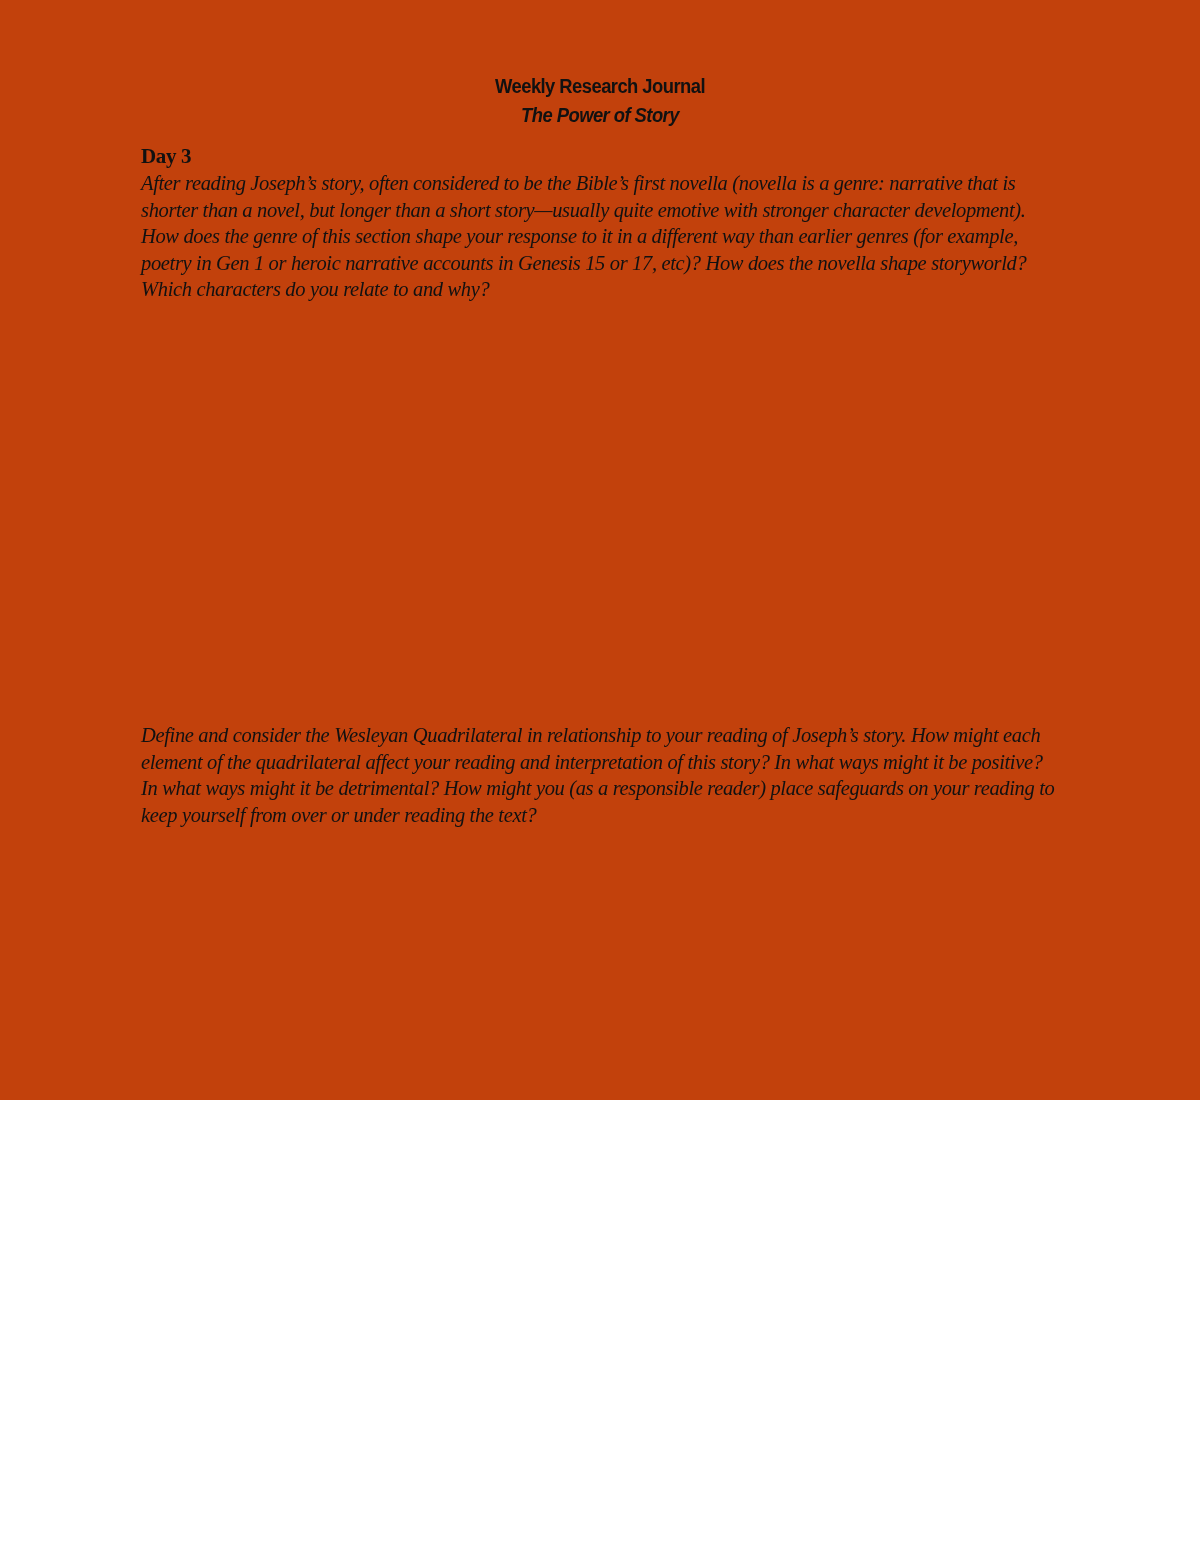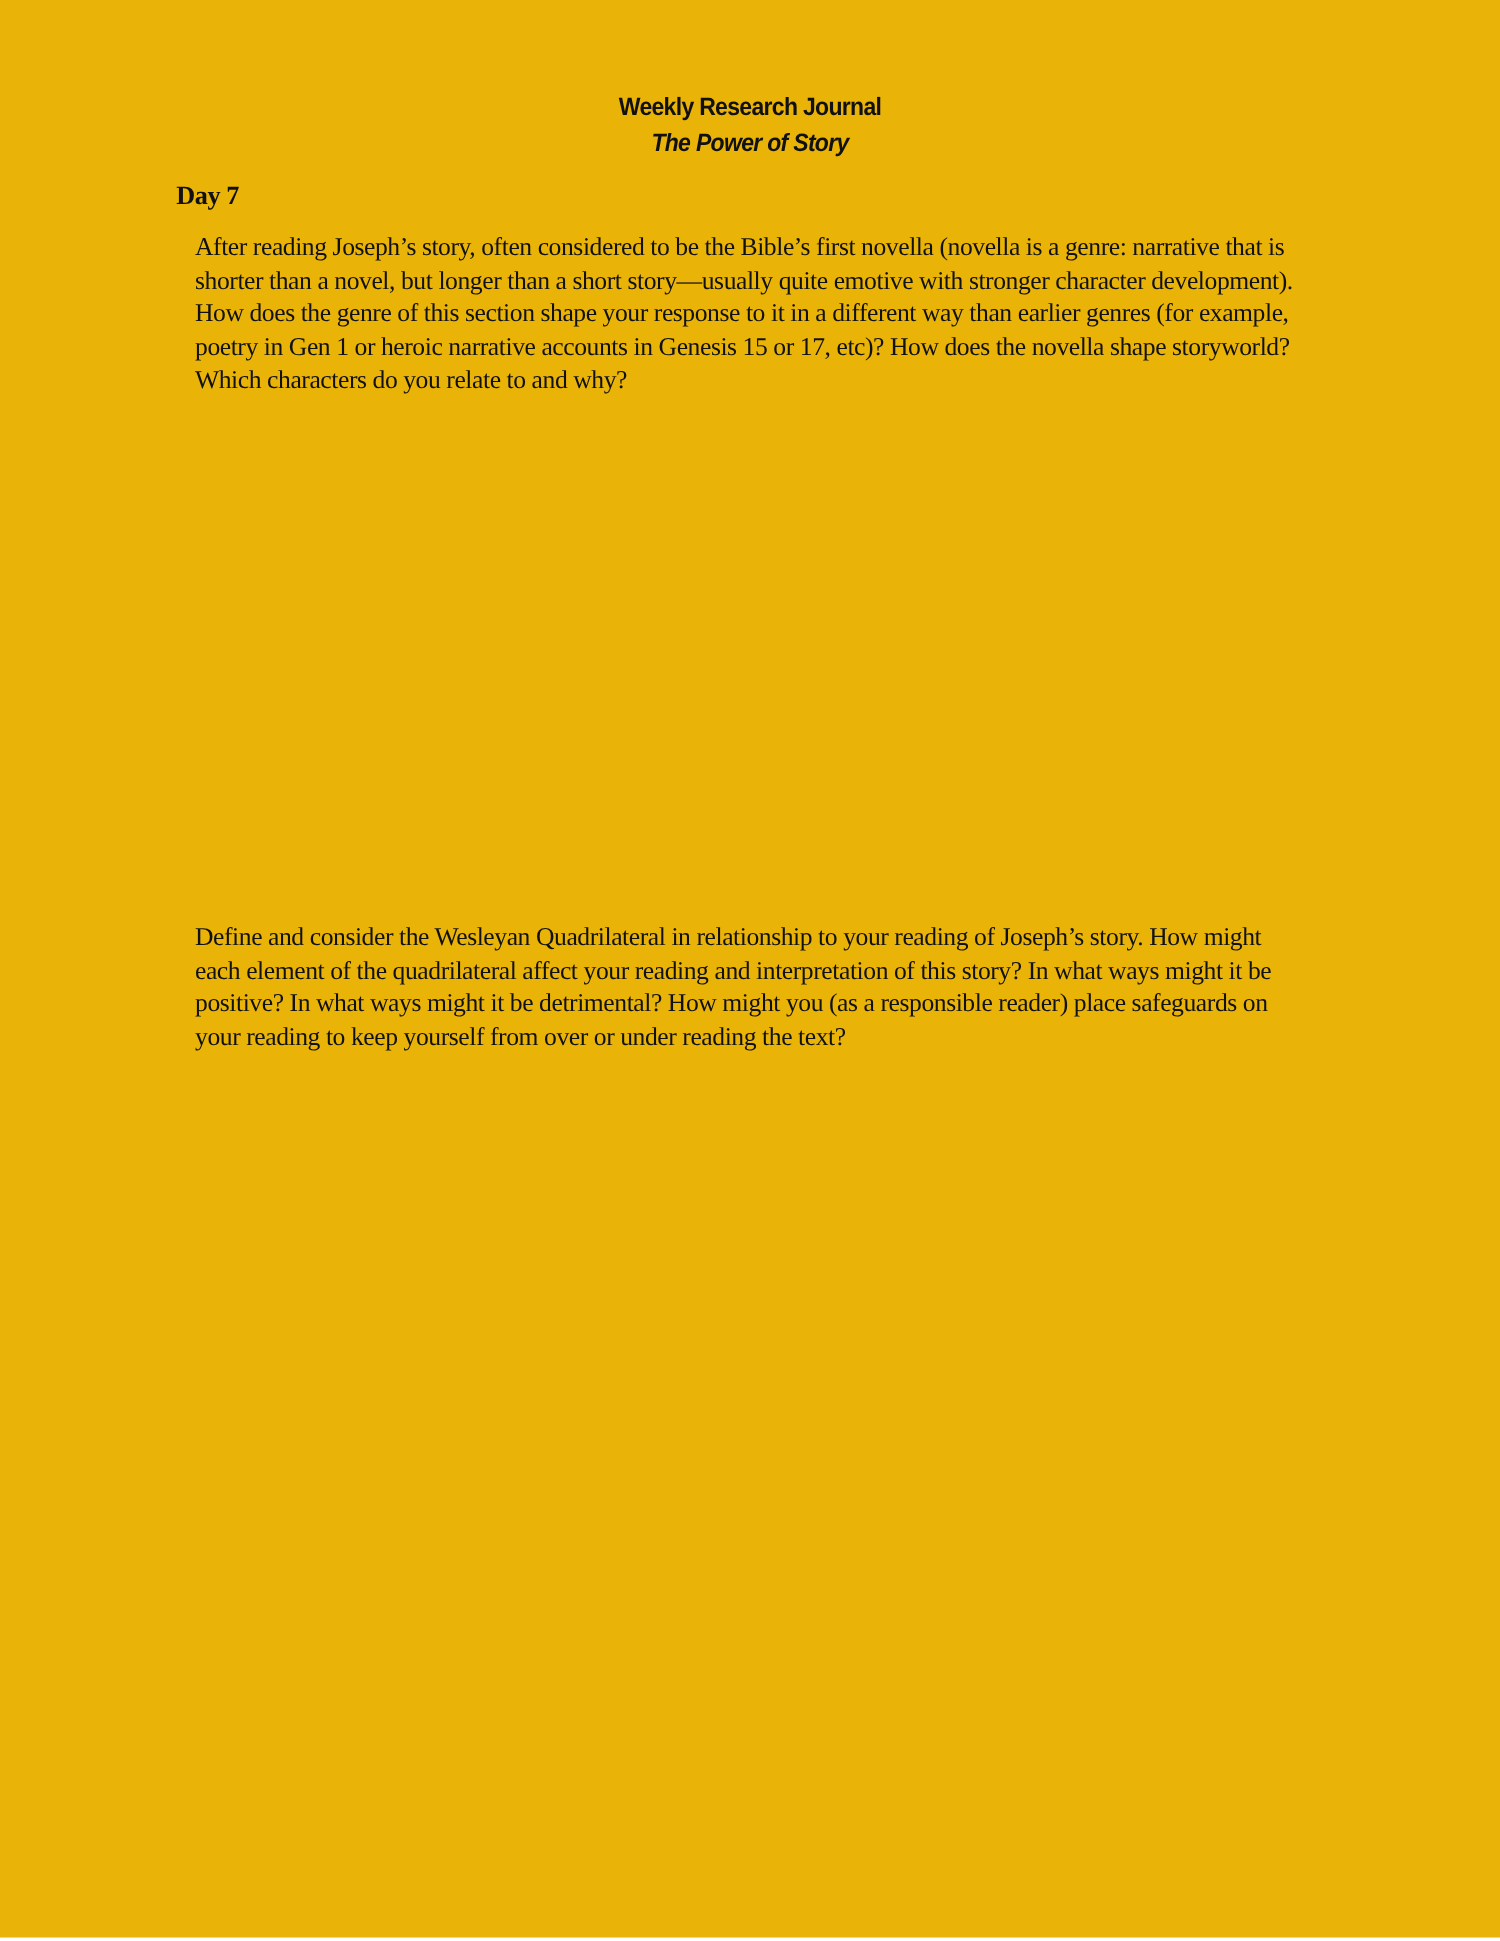--- a/index.html
+++ b/index.html
@@ -11,22 +11,22 @@
       width: 1200px;
       height: 1553px;
       position: relative;
       overflow: hidden;
       color: #111111;
     }
     .page {
       position: absolute;
       left: 0; top: 0;
       width: 1200px;
-      height: 1550px;
-      background: #eab308;
+      height: 1100px;
+      background: #c2410c;
     }
     .header {
       position: absolute;
       left: 0;
       top: 72px;
       width: 1200px;
       text-align: center;
       font-family: "Liberation Sans", "DejaVu Sans", sans-serif;
     }
     .title {
@@ -53,32 +53,32 @@
       line-height: 26.5px;
       letter-spacing: -0.35px;
     }
     .day-heading {
       font-weight: bold;
       font-size: 21px;
       line-height: 28px;
     }
     .section-1 { top: 142px; }
     .section-2 { top: 722px; }
-    .prompt { margin: 15px; }
+    .prompt { margin: 0; font-style: italic; }
   </style>
 </head>
 <body>
 
 <div class="page">
   <div class="header">
     <div class="title">Weekly Research Journal</div>
     <div class="subtitle">The Power of Story</div>
   </div>
 
   <div class="section section-1">
-    <div class="day-heading">Day 7</div>
+    <div class="day-heading">Day 3</div>
     <p class="prompt">After reading Joseph’s story, often considered to be the Bible’s first novella (novella is a genre: narrative that is shorter than a novel, but longer than a short story—usually quite emotive with stronger character development). How does the genre of this section shape your response to it in a different way than earlier genres (for example, poetry in Gen 1 or heroic narrative accounts in Genesis 15 or 17, etc)? How does the novella shape storyworld? Which characters do you relate to and why?</p>
   </div>
 
   <div class="section section-2">
     <p class="prompt">Define and consider the Wesleyan Quadrilateral in relationship to your reading of Joseph’s story. How might each element of the quadrilateral affect your reading and interpretation of this story? In what ways might it be positive? In what ways might it be detrimental? How might you (as a responsible reader) place safeguards on your reading to keep yourself from over or under reading the text?</p>
   </div>
 </div>
 
 </body></html>

